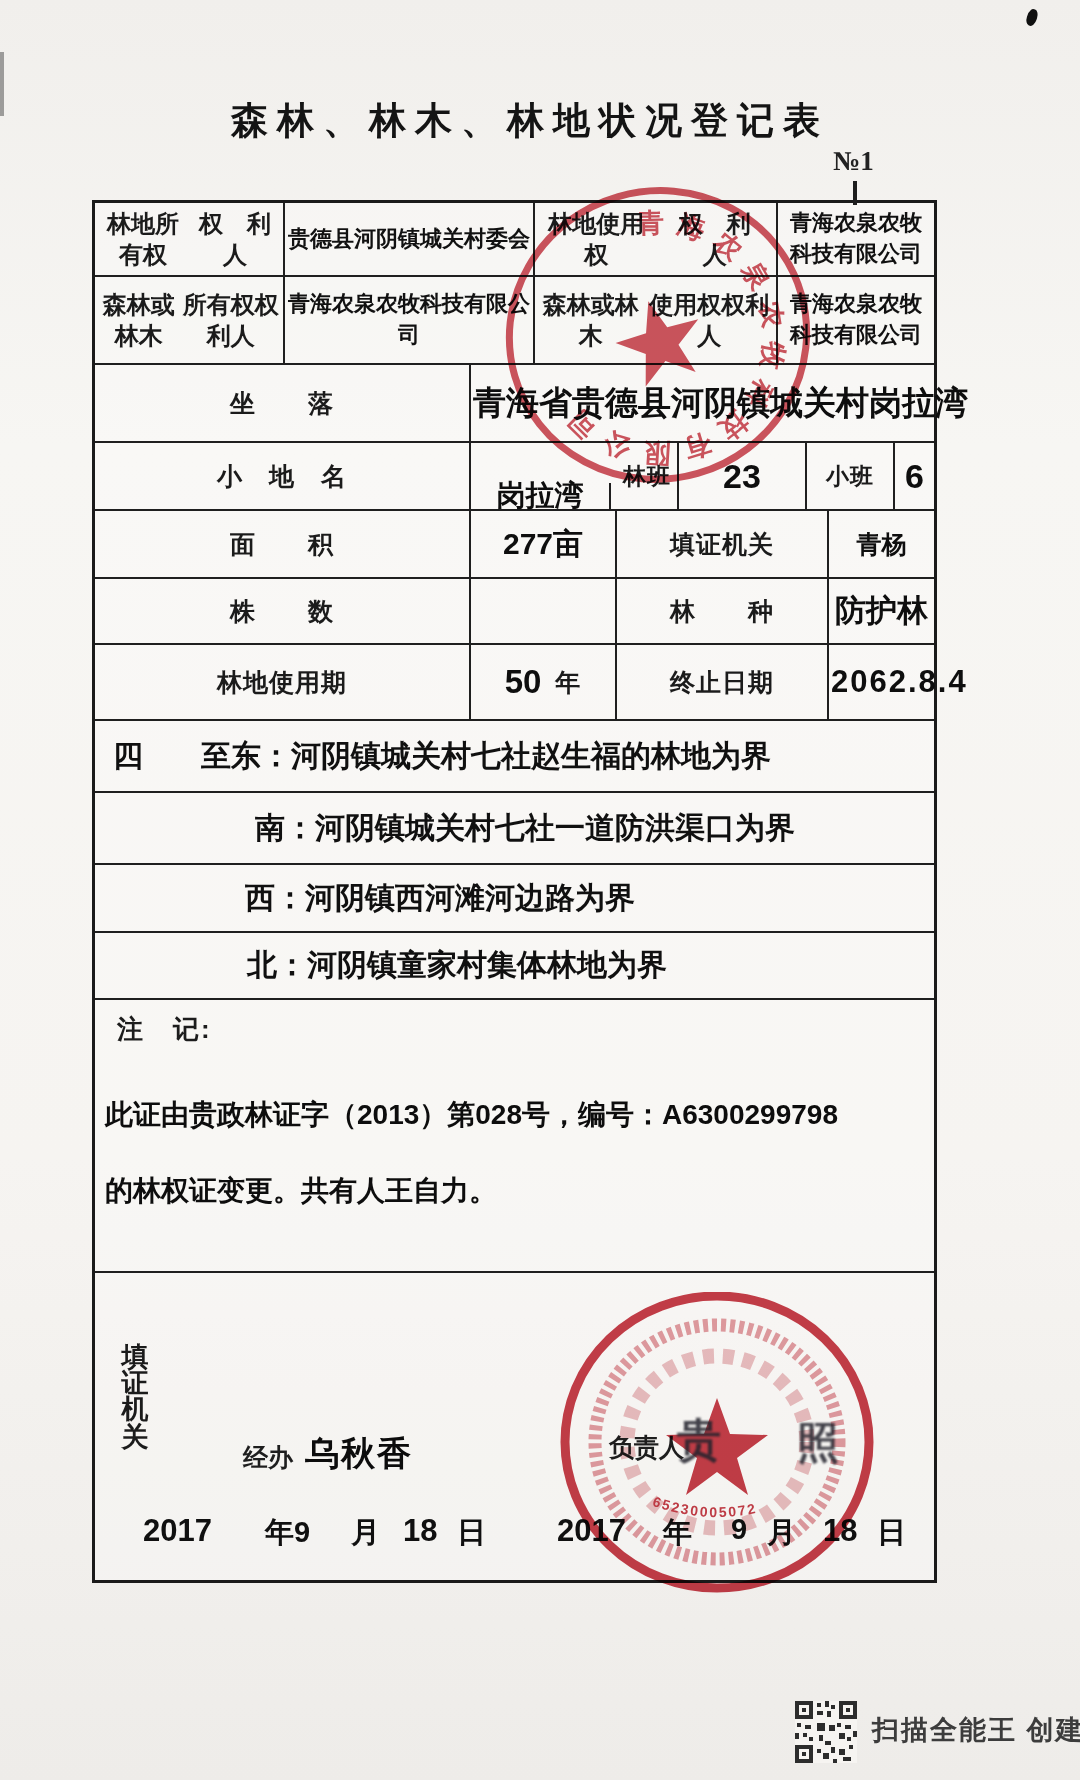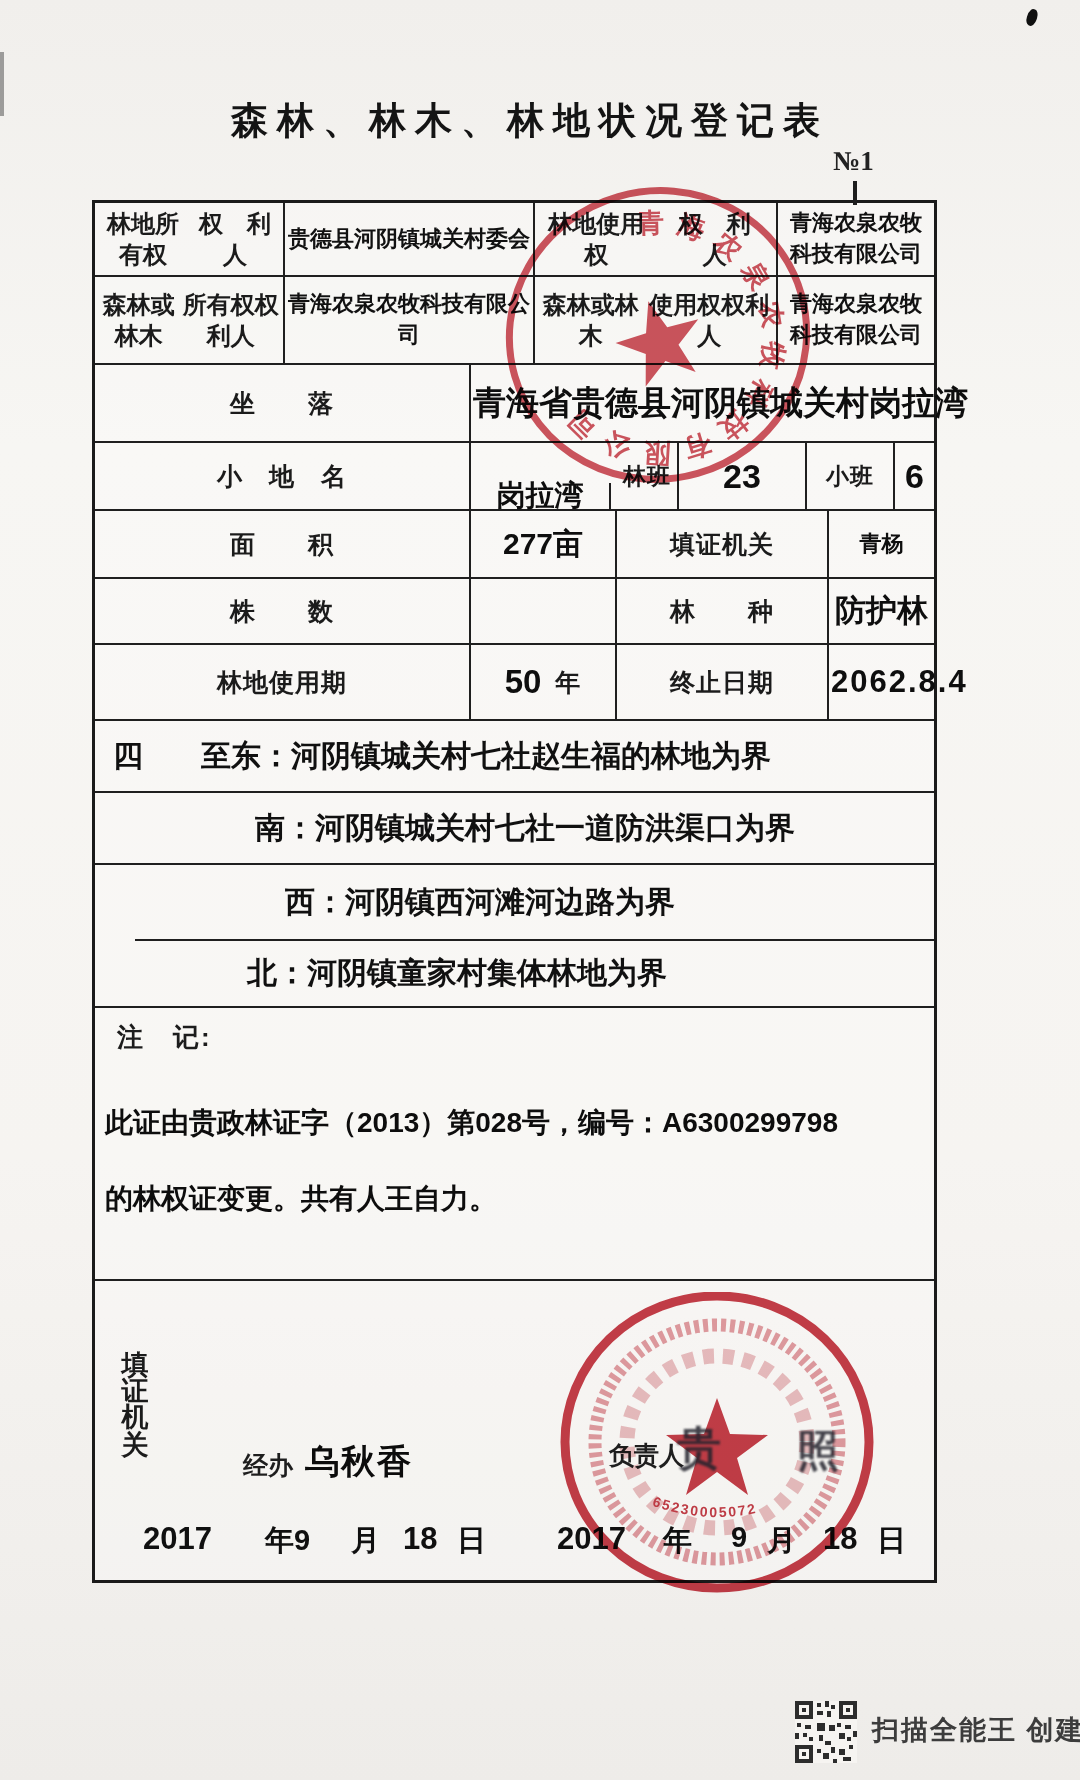--- a/index.html
+++ b/index.html
@@ -139,21 +139,21 @@
       <div class="cell w320">
         <div class="lab">面　　积</div>
       </div>
       <div class="cell w146">
         <div class="hand nowrap" style="font-size:30px;">277亩</div>
       </div>
       <div class="cell w212">
         <div class="lab">填证机关</div>
       </div>
       <div class="cell grow last">
-        <div class="hand" style="font-size:22px;">青杨</div>
+        <div class="hand" style="font-size:25px;">青杨</div>
       </div>
     </div>
 
     <div class="row" style="height:66px;">
       <div class="cell w320">
         <div class="lab">株　　数</div>
       </div>
       <div class="cell w146">
         <div class="hand"></div>
       </div>
@@ -181,21 +181,21 @@
       </div>
     </div>
 
     <div class="brow" style="height:72px;">
       <span class="btext" style="margin-left:18px;">四</span>
       <span class="btext" style="margin-left:58px;">至东：河阴镇城关村七社赵生福的林地为界</span>
     </div>
     <div class="brow" style="height:72px;">
       <span class="btext" style="margin-left:160px;">南：河阴镇城关村七社一道防洪渠口为界</span>
     </div>
-    <div class="brow" style="height:76px;margin-left:40px;">
+    <div class="brow" style="height:68px;">
       <span class="btext" style="margin-left:150px;">西：河阴镇西河滩河边路为界</span>
     </div>
     <div class="brow" style="height:67px;">
       <span class="btext" style="margin-left:152px;">北：河阴镇童家村集体林地为界</span>
     </div>
 
     <div class="noterow" style="height:273px;">
       <div class="notelabel">注　记:</div>
       <div class="noteline" style="top:96px;">此证由贵政林证字（2013）第028号，编号：A6300299798</div>
       <div class="noteline" style="top:172px;">的林权证变更。共有人王自力。</div>

